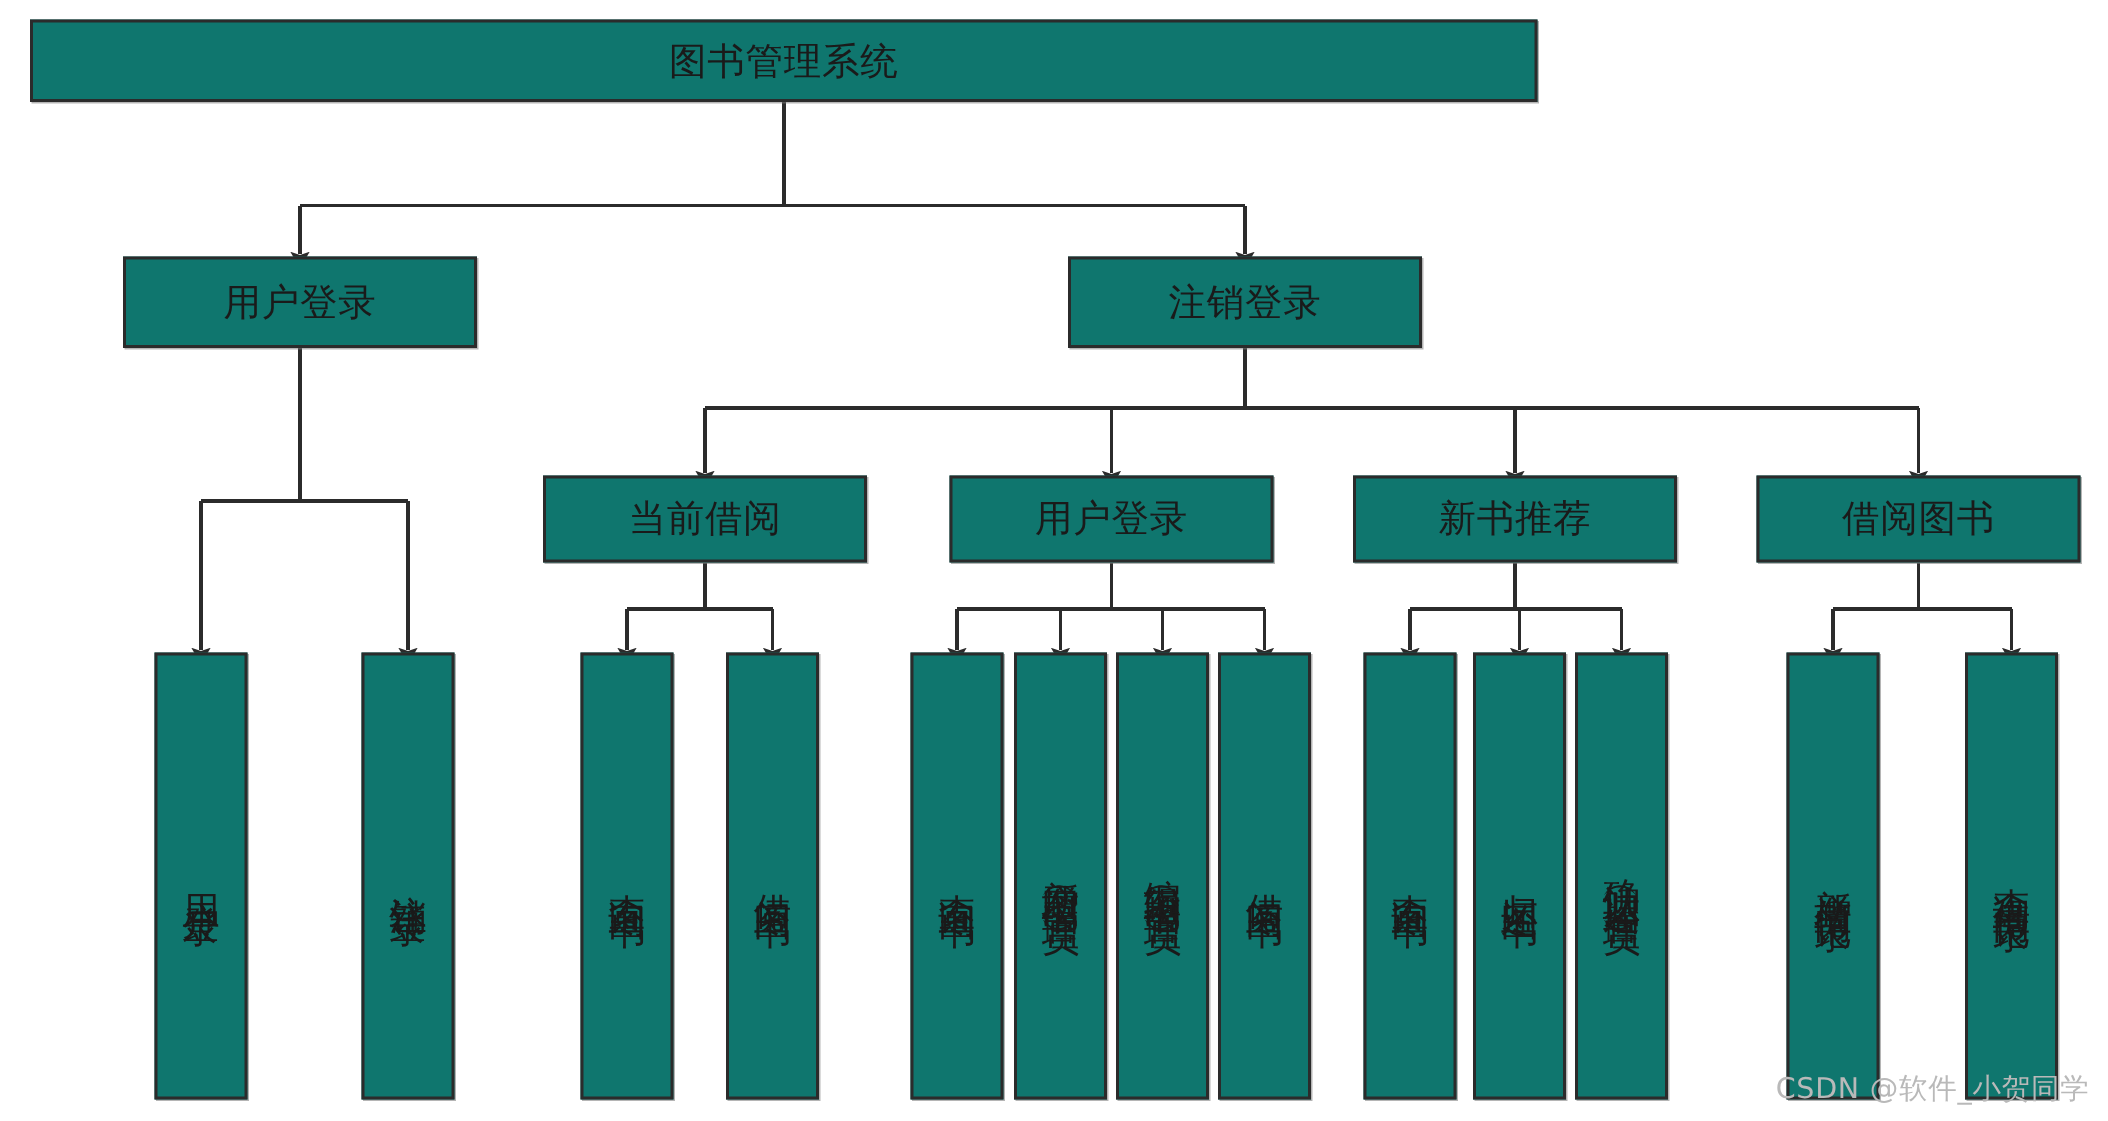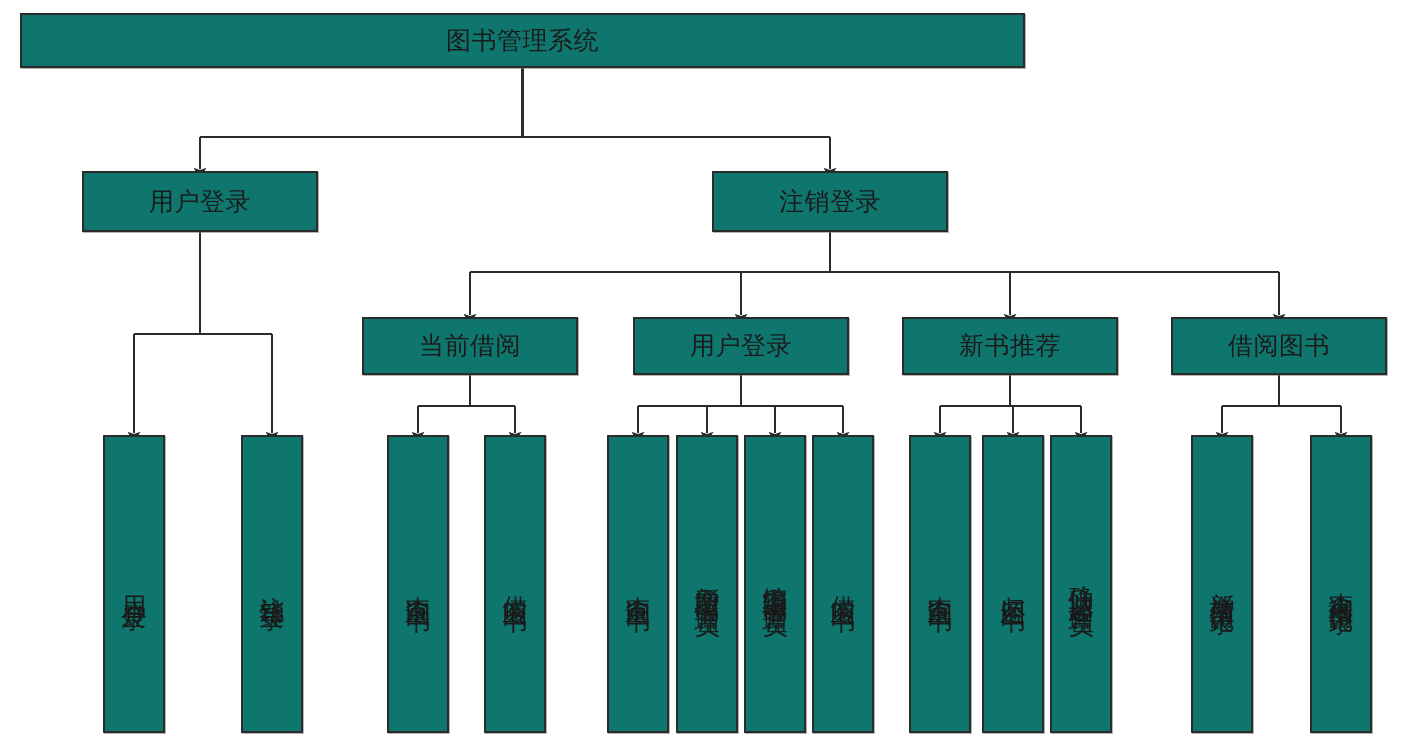--- a/index.html
+++ b/index.html
@@ -164,14 +164,15 @@
         <span class="label">确认归还（管理员）</span>
       </div>
       <div class="node vertical" style="left: 1191px; top: 435px; width: 62px; height: 298px;">
         <span class="label">新增借阅记录</span>
       </div>
       <div class="node vertical" style="left: 1310px; top: 435px; width: 62px; height: 298px;">
         <span class="label">查询借阅记录</span>
       </div>
     </div>
 
+  <div class="watermark" style="right:12px; bottom:8px;">CSDN @软件_小贺同学</div>
 
 </div>
 
 </body></html>

